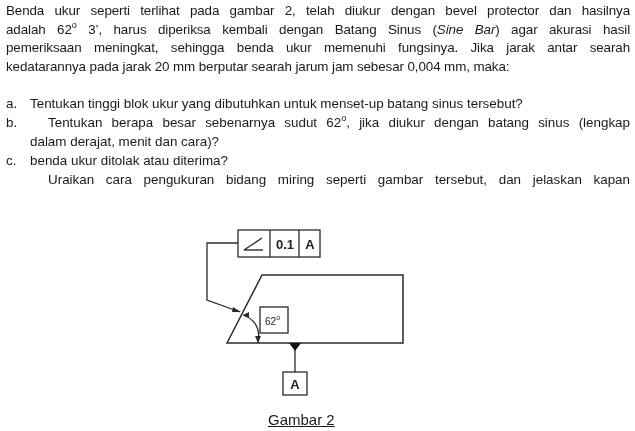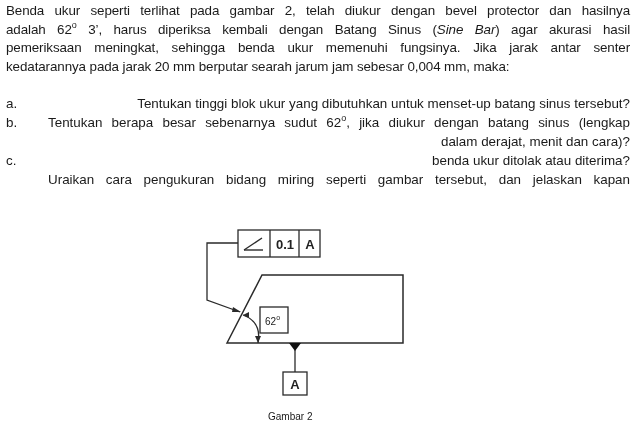--- a/index.html
+++ b/index.html
@@ -5,33 +5,33 @@
   html,body{margin:0;padding:0;background:#ffffff;}
   body{width:635px;height:431px;overflow:hidden;position:relative;
        font-family:"Liberation Sans","DejaVu Sans",sans-serif;color:#1a1a1a;}
   .para{position:absolute;left:6px;top:2px;width:624px;font-size:13.4px;line-height:18.6px;
         text-align:justify;letter-spacing:-0.1px;}
   .para .line{display:block;text-align:justify;text-align-last:justify;white-space:nowrap;}
   .para .line.last{text-align-last:left;}
   .q{position:absolute;left:6px;width:624px;font-size:13.4px;line-height:18.6px;}
   .q .lbl{position:absolute;left:0;top:0;}
   .q .txt{position:absolute;left:24px;right:0;top:0;}
-  .q .txt .line{display:block;white-space:nowrap;text-align:right;}
+  .q .txt .line{display:block;white-space:nowrap;}
   .q .txt .line.j{text-align:justify;text-align-last:justify;margin-left:18px;}
   sup{font-size:9px;line-height:0;vertical-align:6px;}
   .diagram{position:absolute;left:0;top:0;}
-  .caption{position:absolute;left:268px;top:411px;font-size:10px;}
+  .caption{position:absolute;left:268px;top:411px;font-size:15px;text-decoration:underline;}
 </style>
 </head>
 <body>
 
 <div class="para">
   <span class="line">Benda ukur seperti terlihat pada gambar 2, telah diukur dengan bevel protector dan hasilnya</span>
   <span class="line"><span>adalah 62</span><sup>o</sup><span> 3’, harus diperiksa kembali dengan Batang Sinus (</span><i>Sine Bar</i><span>) agar akurasi hasil</span></span>
-  <span class="line">pemeriksaan meningkat, sehingga benda ukur memenuhi fungsinya. Jika jarak antar senter</span>
+  <span class="line">pemeriksaan meningkat, sehingga benda ukur memenuhi fungsinya. Jika jarak antar searah</span>
   <span class="line last">kedatarannya pada jarak 20 mm berputar searah jarum jam sebesar 0,004 mm, maka:</span>
 </div>
 
 <div class="q" style="top:95px;height:19px;">
   <span class="lbl">a.</span>
   <div class="txt">
     <span class="line">Tentukan tinggi blok ukur yang dibutuhkan untuk menset-up batang sinus tersebut?</span>
   </div>
 </div>
 

